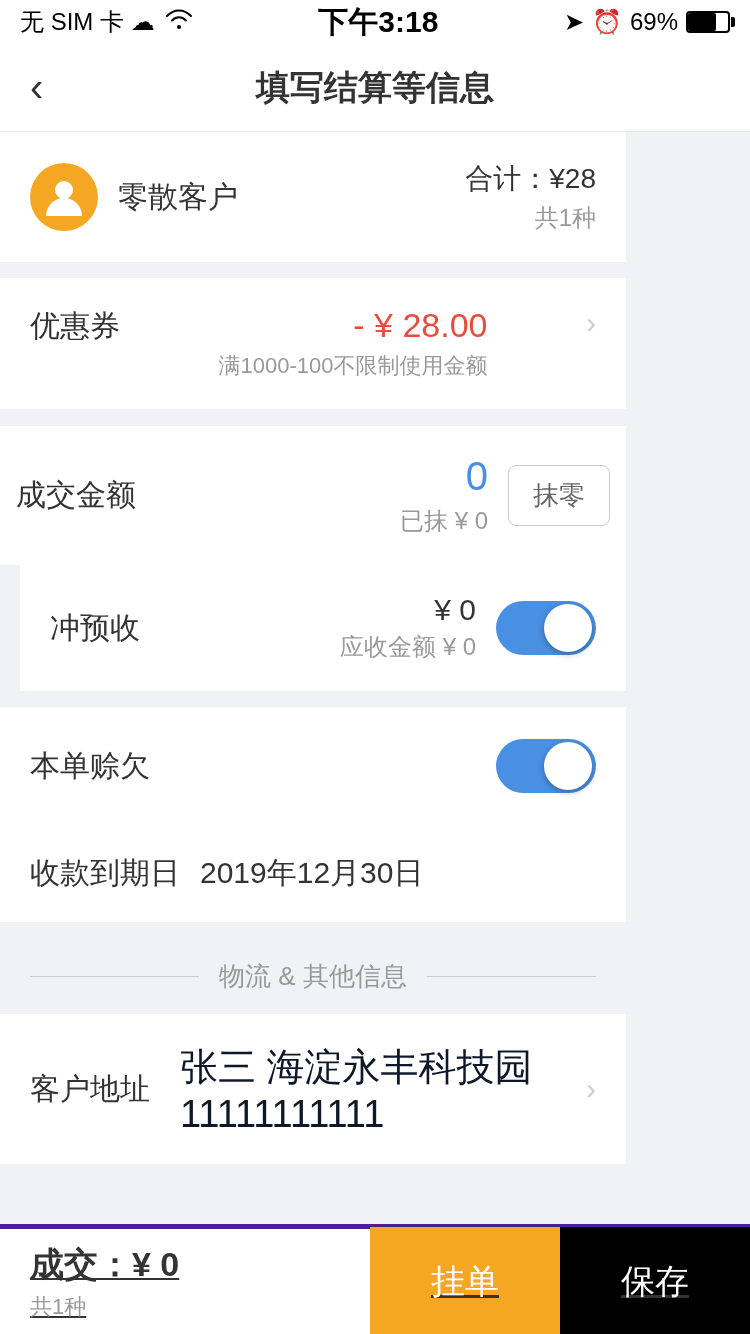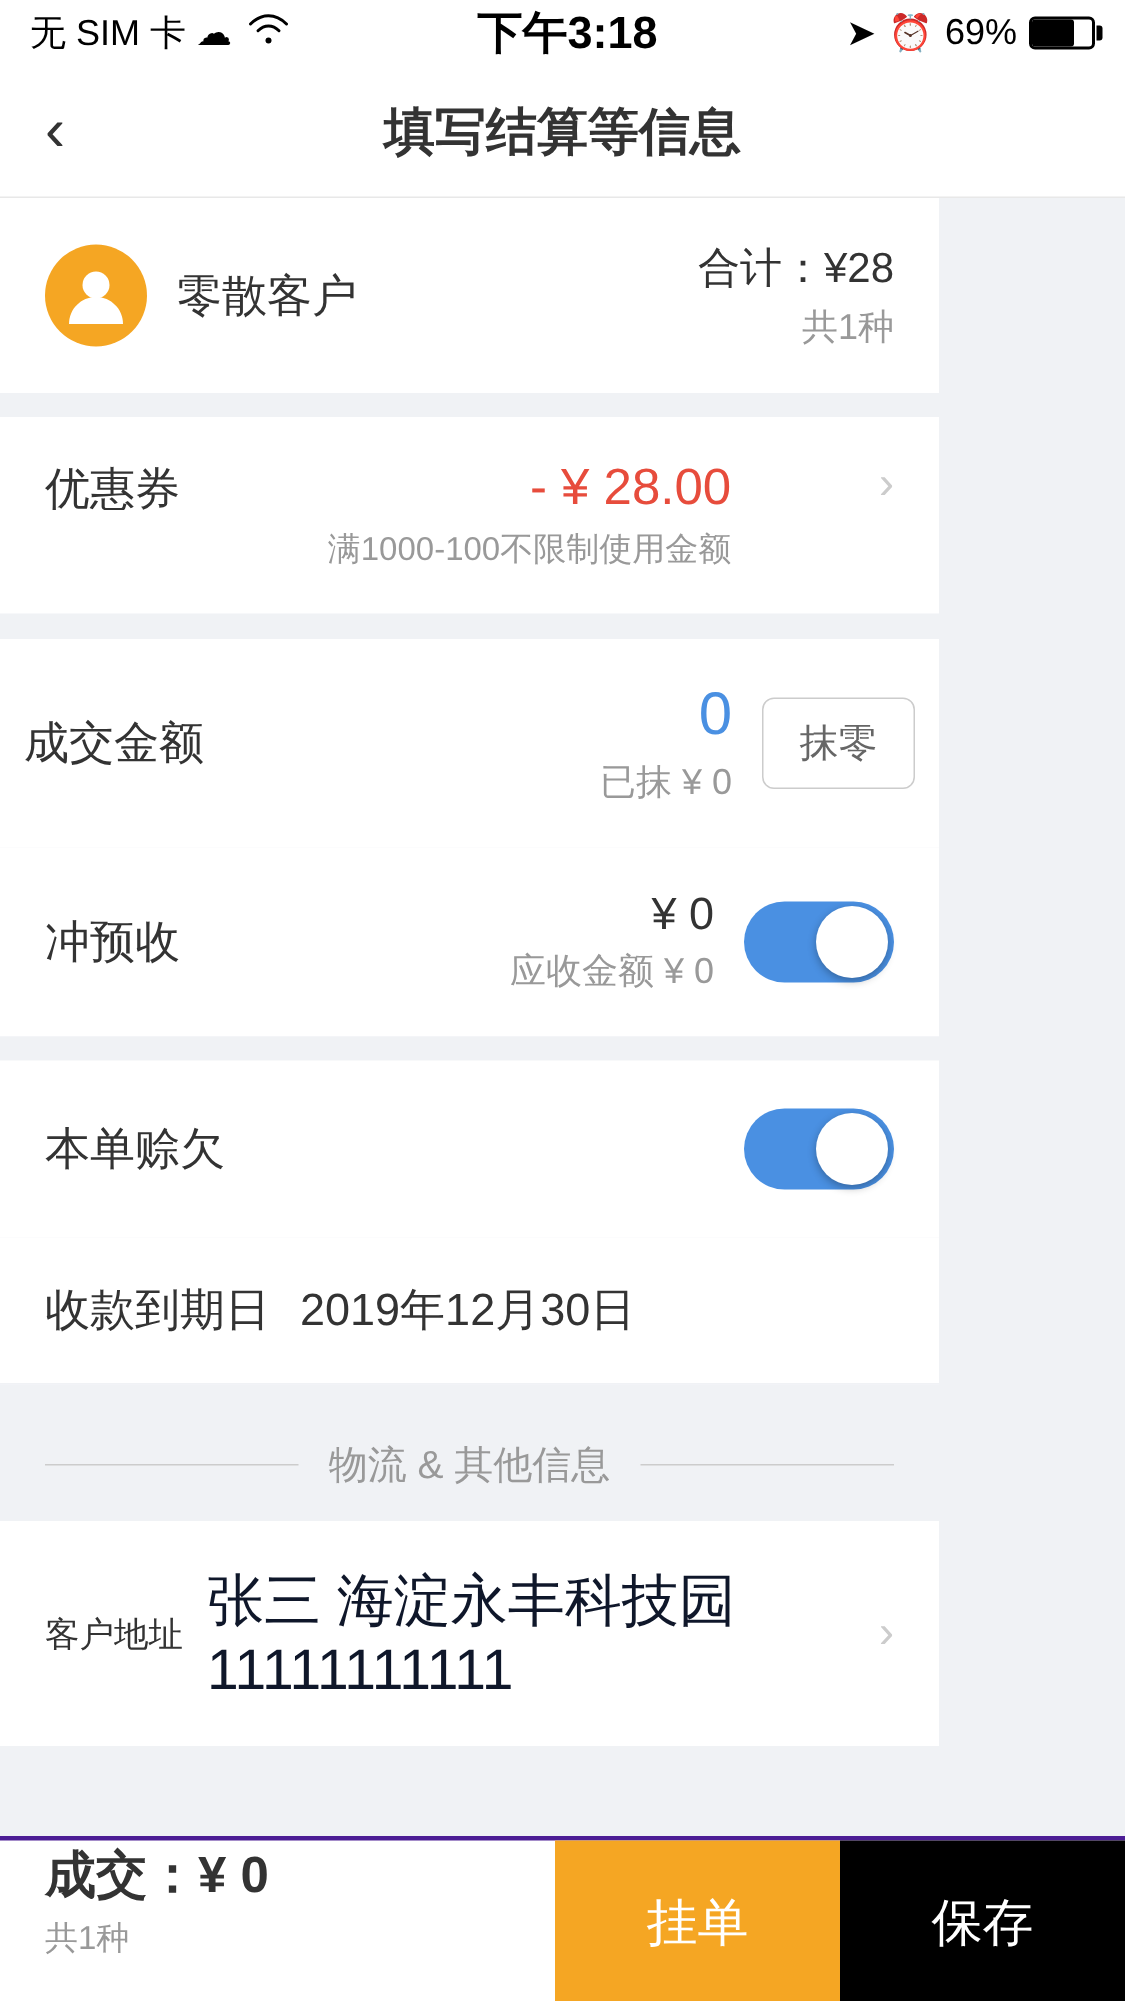--- a/index.html
+++ b/index.html
@@ -122,20 +122,21 @@
       cursor: pointer;
     }
 
     
     .prepay-row {
       background: #fff;
       padding: 28px 30px;
       display: flex;
       align-items: center;
       justify-content: space-between;
+      margin-left: 20px;
     }
     .prepay-right { display: flex; align-items: center; gap: 20px; }
     .prepay-amount-area { text-align: right; }
     .prepay-value { font-size: 30px; color: #333; }
     .prepay-sub { font-size: 24px; color: #999; margin-top: 4px; }
 
     
     .toggle {
       width: 100px; height: 54px;
       background: #4a90e2;
@@ -189,36 +190,37 @@
     .section-header-text { font-size: 26px; color: #999; }
 
     
     .address-row {
       background: #fff;
       padding: 28px 30px;
       display: flex;
       align-items: center;
       justify-content: space-between;
     }
-    .address-label { font-size: 23px; color: #333; flex-shrink: 0; margin-right: 16px; }
+    .address-label { font-size: 30px; color: #333; flex-shrink: 0; margin-right: 30px; }
     .address-value { font-size: 38px; color: #0f172a; flex: 1; }
 
     
     .spacer { height: 160px; background: #f0f2f5; }
 
     
     .bottom-bar {
       position: fixed;
       bottom: 0;
       width: 750px;
       height: 110px;
       background: #fff;
       display: flex;
-      align-items: flex-start;
-      border-top: 3px solid #4c1d95;
+      align-items: center;
+      border-top: 5px solid #4c1d95;
+      text-decoration: underline;
     }
     .bottom-info {
       flex: 1;
       padding: 0 30px;
     }
     .bottom-deal { font-size: 26px; color: #333; }
     .bottom-deal span { font-size: 34px; font-weight: 600; }
     .bottom-count { font-size: 22px; color: #999; margin-top: 4px; }
     .bottom-btn-hang {
       width: 190px;

